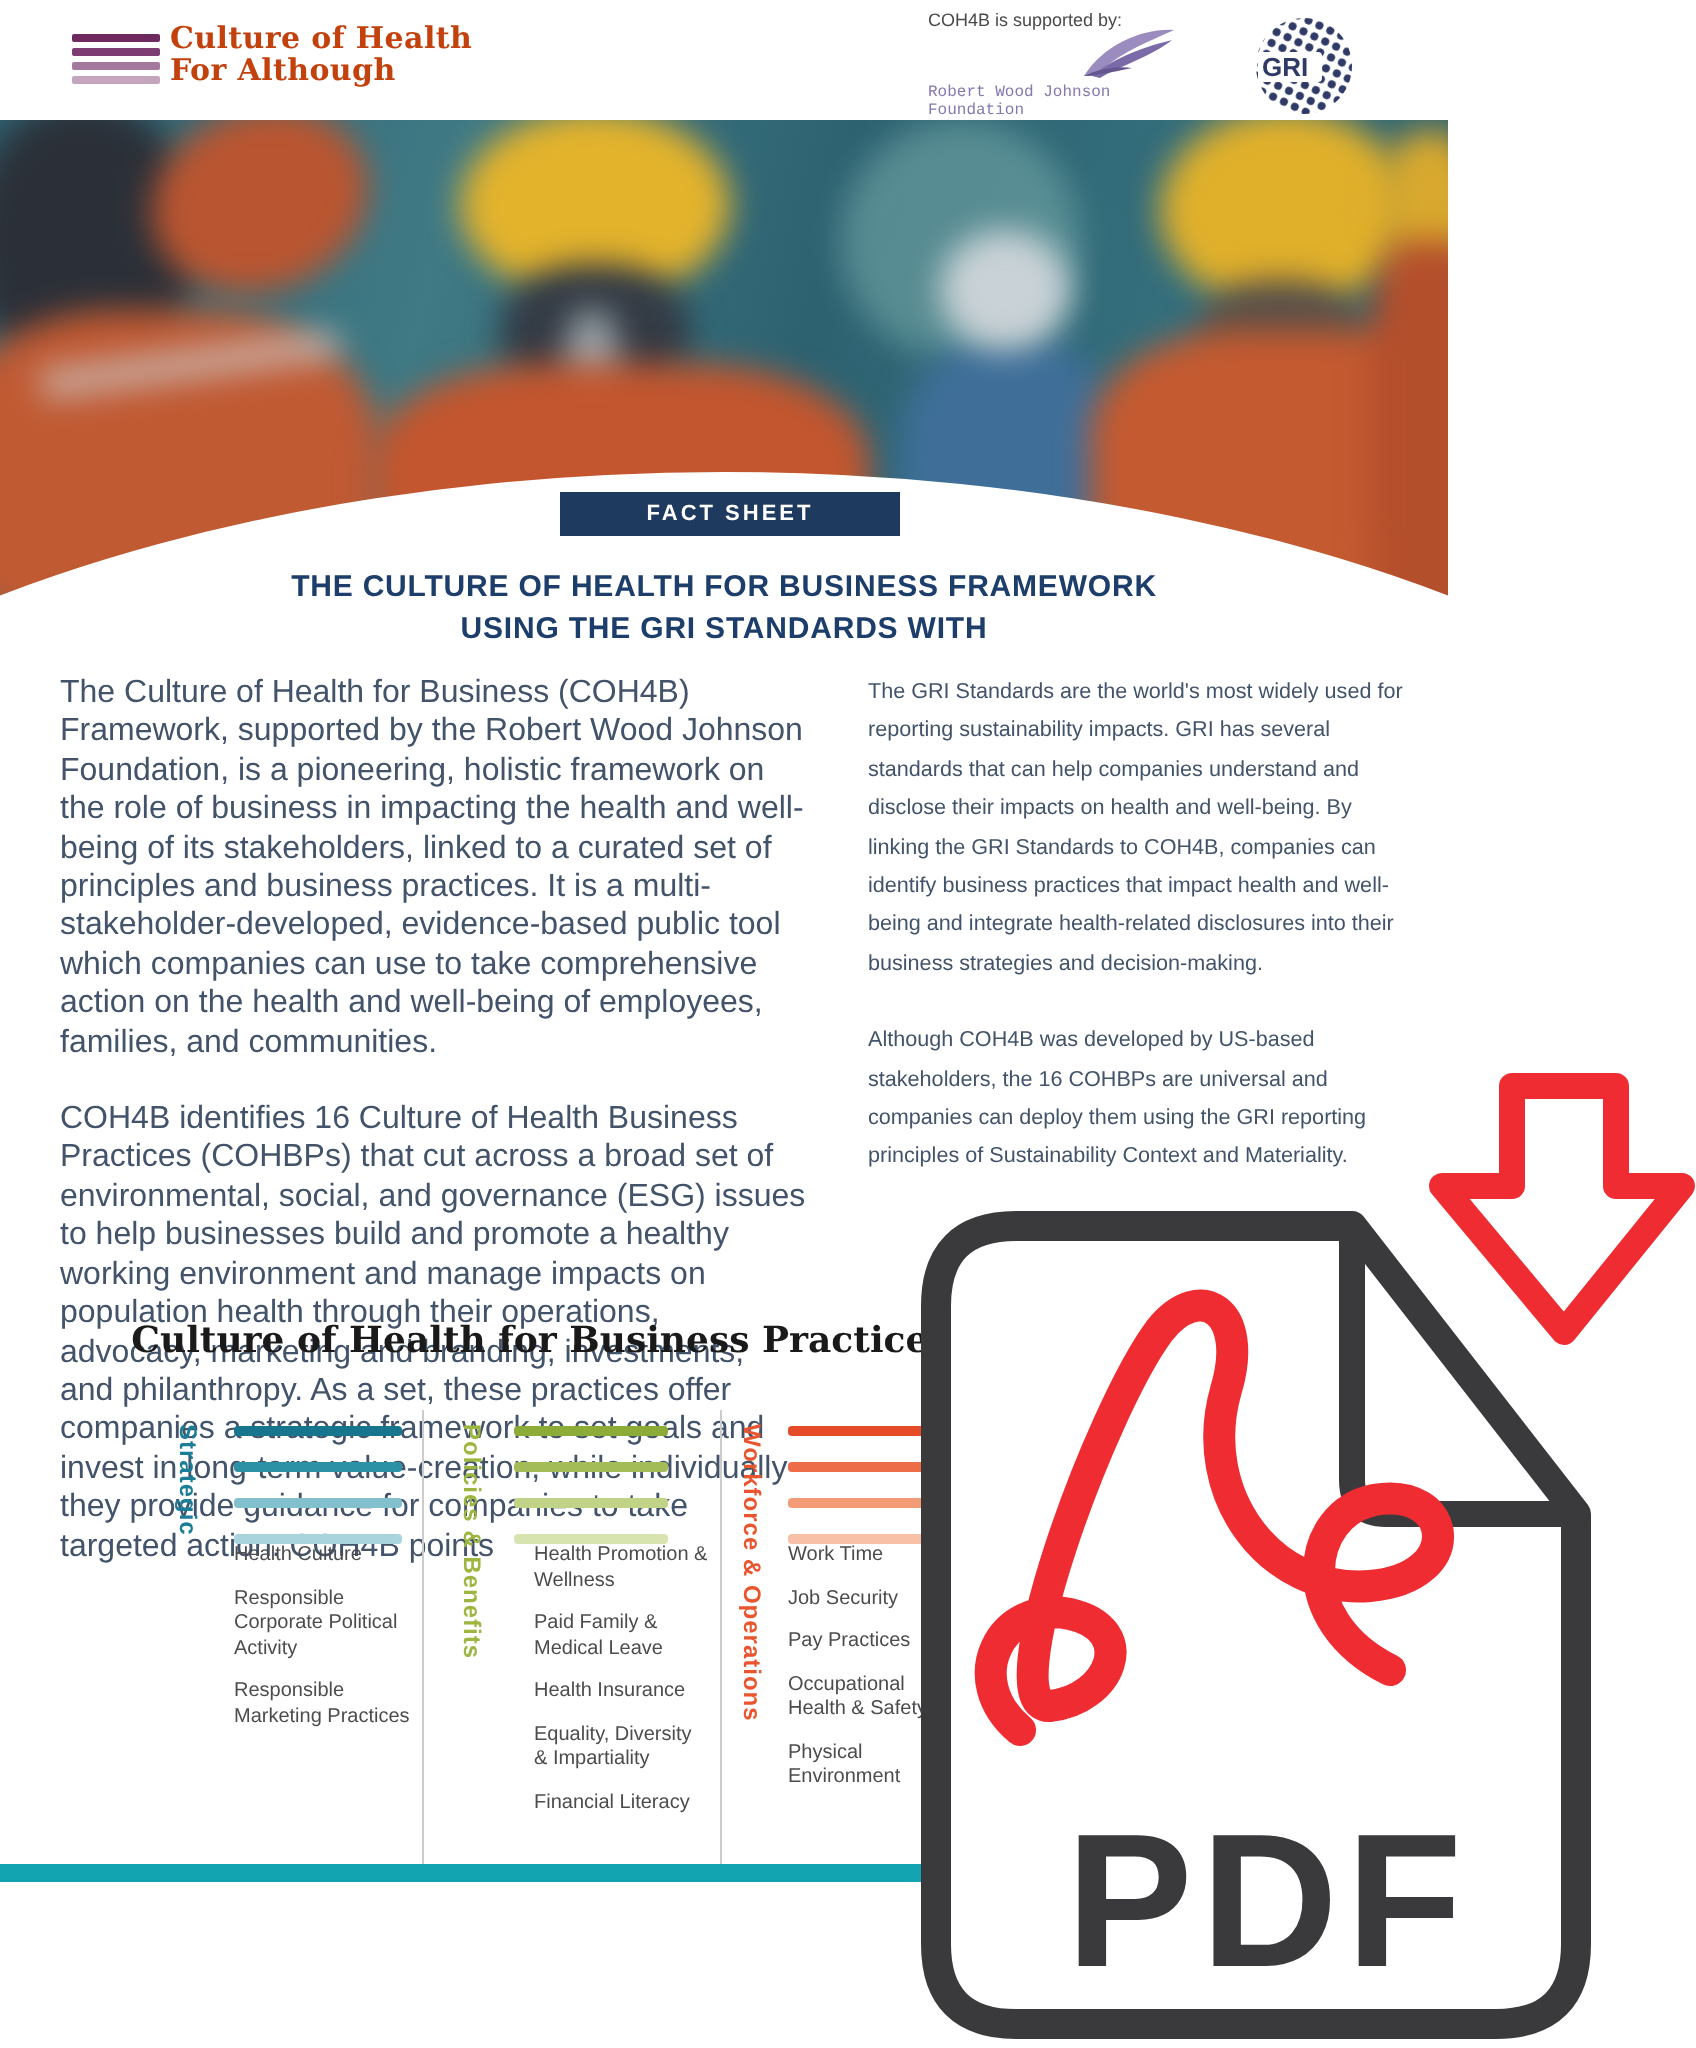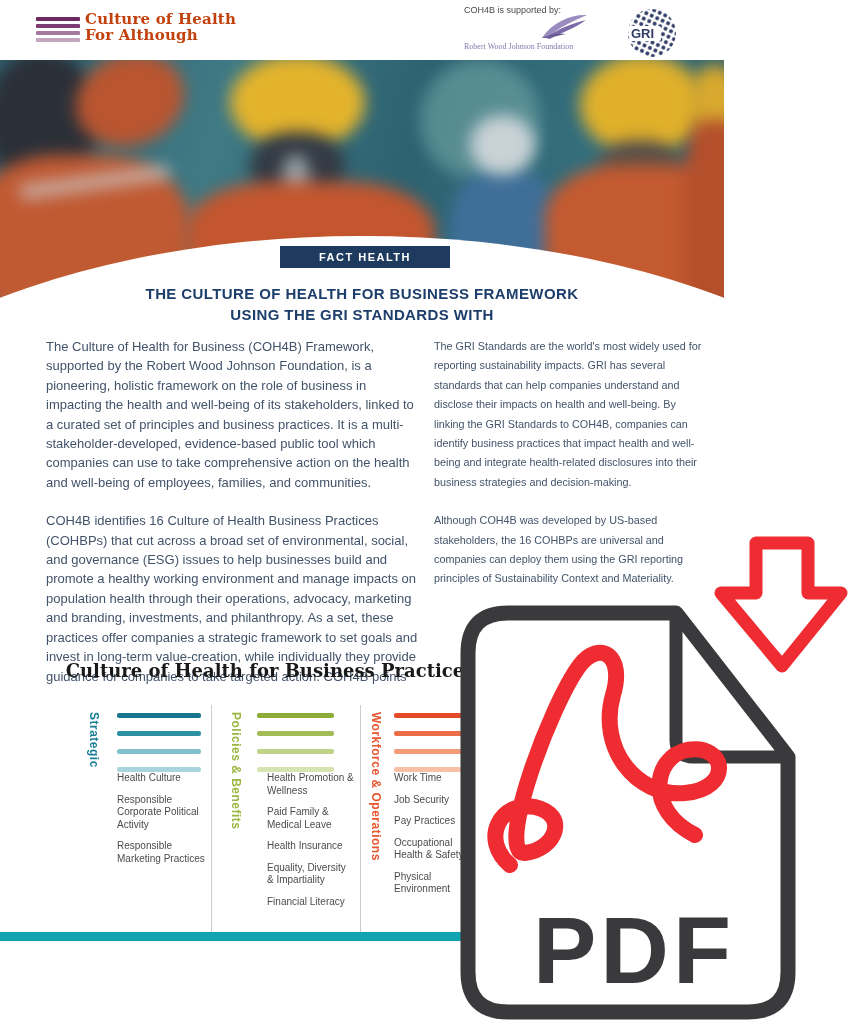--- a/index.html
+++ b/index.html
@@ -6,38 +6,38 @@
   .page{position:relative;width:848px;height:1024px;background:#fff;overflow:hidden;
         font-family:"Liberation Sans",sans-serif;}
   
   .logo-lines{position:absolute;left:36px;top:17px;width:44px;}
   .logo-lines div{height:4px;margin-bottom:3px;border-radius:1px;}
   .ll0{background:#6e2a5f}.ll1{background:#7d3d72}.ll2{background:#a5789d}.ll3{background:#c3a6bd}
   .logo-text{position:absolute;left:85px;top:11px;font-family:"DejaVu Serif",serif;
              font-weight:bold;font-size:15px;line-height:16px;color:#c2410c;letter-spacing:.2px;}
   .supported{position:absolute;left:464px;top:5px;font-size:9px;color:#4a4a4a;}
   .rwjf-text{position:absolute;left:464px;top:42px;width:130px;font-size:8px;color:#8579ae;
-             font-family:Liberation Serif, serif;}
+             font-family:Liberation Mono, monospace;}
   .rwjf-wing{position:absolute;left:540px;top:12px;}
   .gri-logo{position:absolute;left:626px;top:7px;}
   
   .photo{position:absolute;left:0;top:60px;width:724px;height:238px;overflow:hidden;
          background:linear-gradient(105deg,#2f5f6e 0%,#3f7a85 30%,#2d6271 55%,#35707e 80%,#2a5a68 100%);}
   .blob{position:absolute;filter:blur(8px);}
   .arc{position:absolute;left:-238px;top:176px;width:1200px;height:610px;border-radius:50%;
        background:#fff;filter:none;}
   .badge{position:absolute;left:280px;top:246px;width:170px;height:22px;background:#1e3a5f;
          color:#fff;font-size:11px;font-weight:bold;letter-spacing:1.5px;text-align:center;
          line-height:22px;z-index:5;}
   .title{position:absolute;left:0;top:283px;width:724px;text-align:center;color:#1d3e6b;
          font-size:15px;font-weight:bold;letter-spacing:.4px;line-height:21px;z-index:5;}
   
   .bodycol{position:absolute;top:337px;color:#42536a;}
   .bodycol p{margin:0 0 19px 0;}
-  .col-left{left:46px;width:373px;font-size:13px;line-height:19.4px;}
+  .col-left{left:30px;width:373px;font-size:16px;line-height:19.4px;}
   .col-right{left:434px;width:272px;font-size:10.8px;line-height:19.4px;}
   
   .prac-heading{position:absolute;left:60px;top:660px;width:420px;text-align:center;
                 font-family:"DejaVu Serif",serif;font-weight:600;font-size:18px;color:#1a1a1a;}
   .pcol-label{position:absolute;top:712px;writing-mode:vertical-rl;font-weight:bold;
               font-size:12px;letter-spacing:.5px;}
   .pcol-lines{position:absolute;top:713px;}
   .pcol-lines div{height:4.5px;margin-bottom:13.5px;border-radius:2px;}
   .pcol-items{position:absolute;top:772px;font-size:10px;line-height:12.5px;color:#4c4c4e;}
   .pcol-items div{margin-bottom:9px;}
@@ -109,21 +109,21 @@
     <div class="blob" style="left:450px;top:110px;width:110px;height:140px;background:#3f6f99;border-radius:40%;"></div>
     <div class="blob" style="left:470px;top:55px;width:65px;height:60px;background:#c9d2d6;border-radius:50%;"></div>
     <div class="blob" style="left:580px;top:-5px;width:125px;height:100px;background:#e0b02b;border-radius:50%;"></div>
     <div class="blob" style="left:600px;top:80px;width:80px;height:55px;background:#5a5048;border-radius:45%;"></div>
     <div class="blob" style="left:545px;top:105px;width:215px;height:150px;background:#c45a30;border-radius:35%;"></div>
     <div class="blob" style="left:690px;top:5px;width:50px;height:80px;background:#d8a92e;border-radius:45%;"></div>
     <div class="blob" style="left:685px;top:60px;width:60px;height:200px;background:#b44f2c;border-radius:30%;"></div>
     <div class="arc"></div>
   </div>
 
-  <div class="badge">FACT HEALTH</div>
+  <div class="badge">FACT SHEET</div>
 
   <div class="title">
     <div>THE CULTURE OF HEALTH FOR BUSINESS FRAMEWORK</div>
     <div>USING THE GRI STANDARDS WITH</div>
   </div>
 
   <div class="bodycol col-left">
     <p>The Culture of Health for Business (COH4B) Framework, supported by the Robert Wood Johnson Foundation, is a pioneering, holistic framework on the role of business in impacting the health and well-being of its stakeholders, linked to a curated set of principles and business practices. It is a multi-stakeholder-developed, evidence-based public tool which companies can use to take comprehensive action on the health and well-being of employees, families, and communities.</p>
     <p>COH4B identifies 16 Culture of Health Business Practices (COHBPs) that cut across a broad set of environmental, social, and governance (ESG) issues to help businesses build and promote a healthy working environment and manage impacts on population health through their operations, advocacy, marketing and branding, investments, and philanthropy. As a set, these practices offer companies a strategic framework to set goals and invest in long-term value-creation, while individually they provide guidance for companies to take targeted action. COH4B points</p>
   </div>

